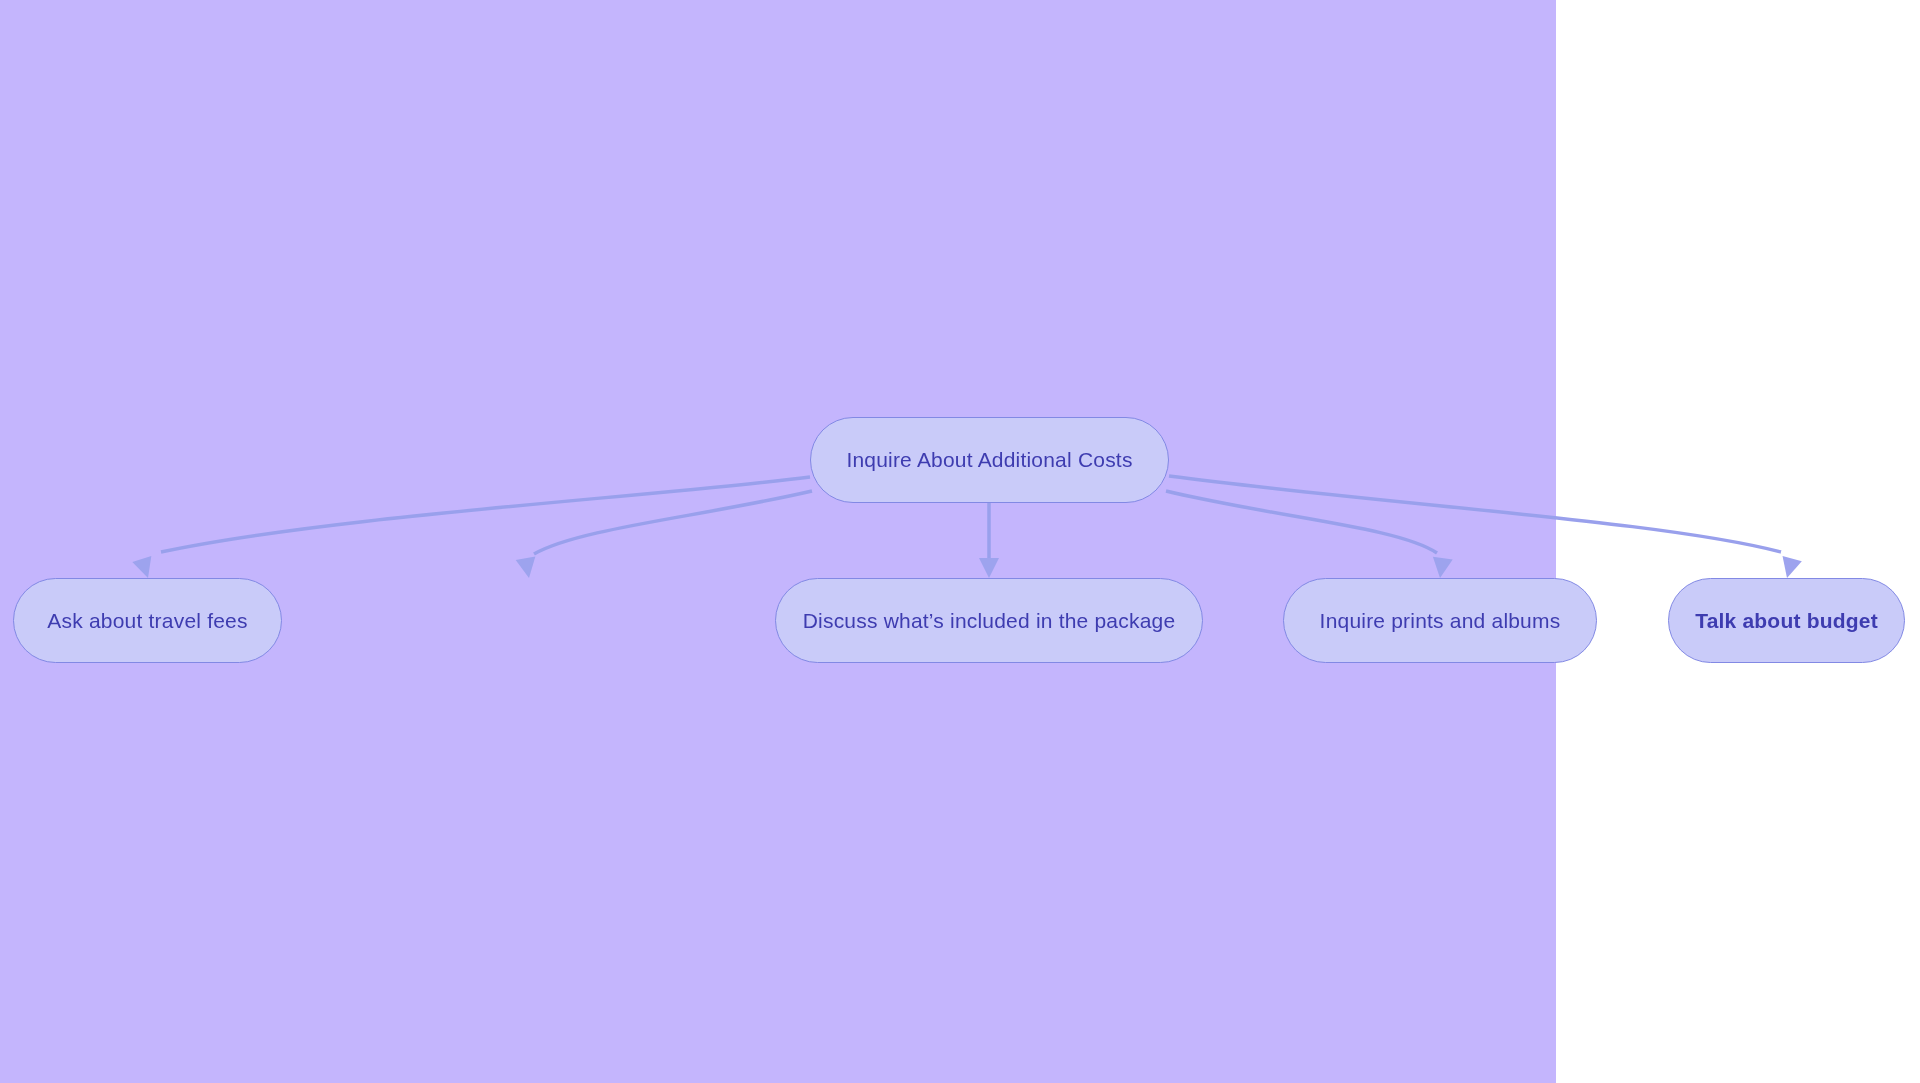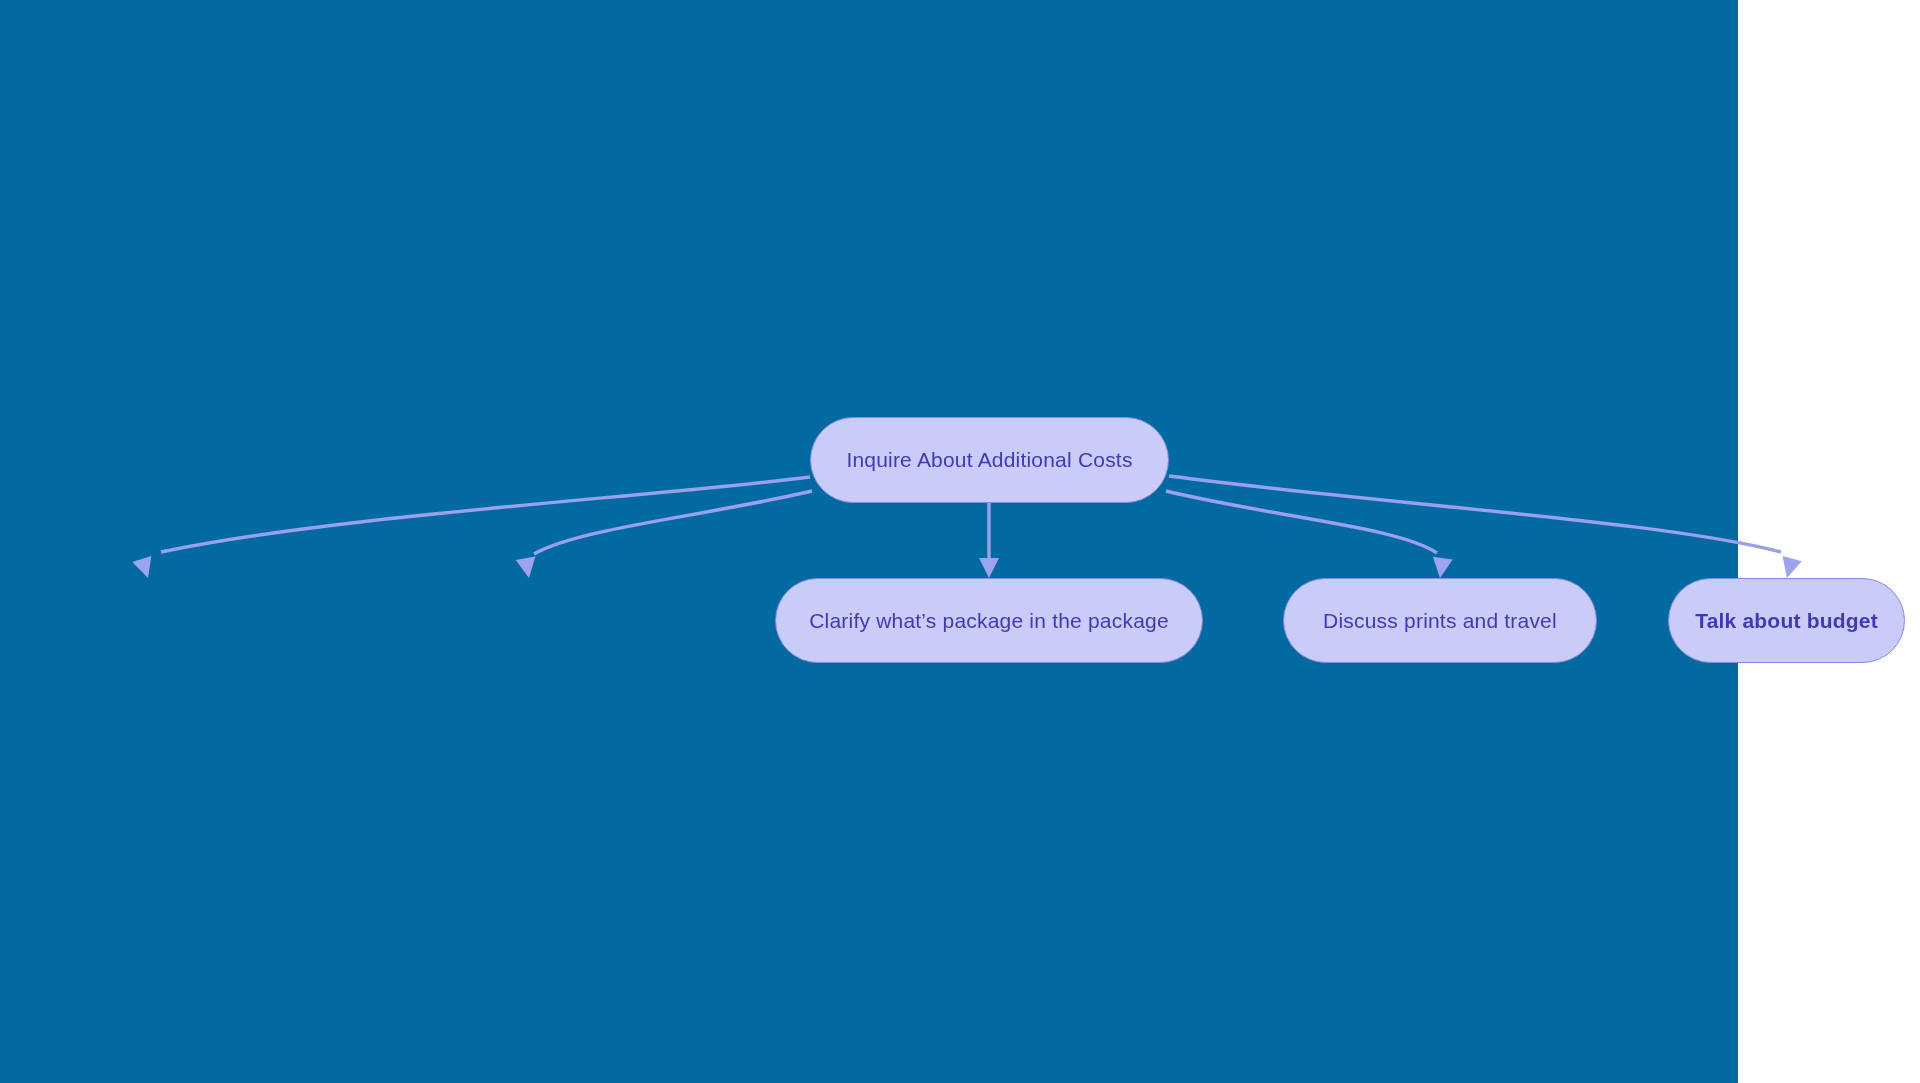--- a/index.html
+++ b/index.html
@@ -6,23 +6,23 @@
     margin: 0;
     padding: 0;
     width: 1920px;
     height: 1083px;
     background: #ffffff;
     overflow: hidden;
     font-family: "Liberation Sans", "DejaVu Sans", sans-serif;
   }
   .canvas {
     position: relative;
-    width: 1738px;
+    width: 1556px;
     height: 1083px;
-    background: #0369a1;
+    background: #c4b5fd;
   }
   .edges-layer {
     position: absolute;
     left: 0;
     top: 0;
     width: 1920px;
     height: 1083px;
     pointer-events: none;
   }
   .edge-path {
@@ -87,27 +87,30 @@
     <g>
       <path class="edge-path" d="M 1169 476 C 1400 506, 1662 521, 1781 552"></path>
       <polygon class="arrowhead" points="0,0 -10,-20 10,-20" transform="translate(1787,578) rotate(15)"></polygon>
     </g>
   </svg>
 
   <div class="node node-root">
     <span>Inquire About Additional Costs</span>
   </div>
 
+  <div class="node node-child1">
+    <span>Ask about travel fees</span>
+  </div>
 
 
   <div class="node node-child3">
-    <span>Clarify what’s package in the package</span>
+    <span>Discuss what’s included in the package</span>
   </div>
 
   <div class="node node-child4">
-    <span>Discuss prints and travel</span>
+    <span>Inquire prints and albums</span>
   </div>
 
   <div class="node node-child5">
     <span>Talk about budget</span>
   </div>
 
 </div>
 
 </body></html>

